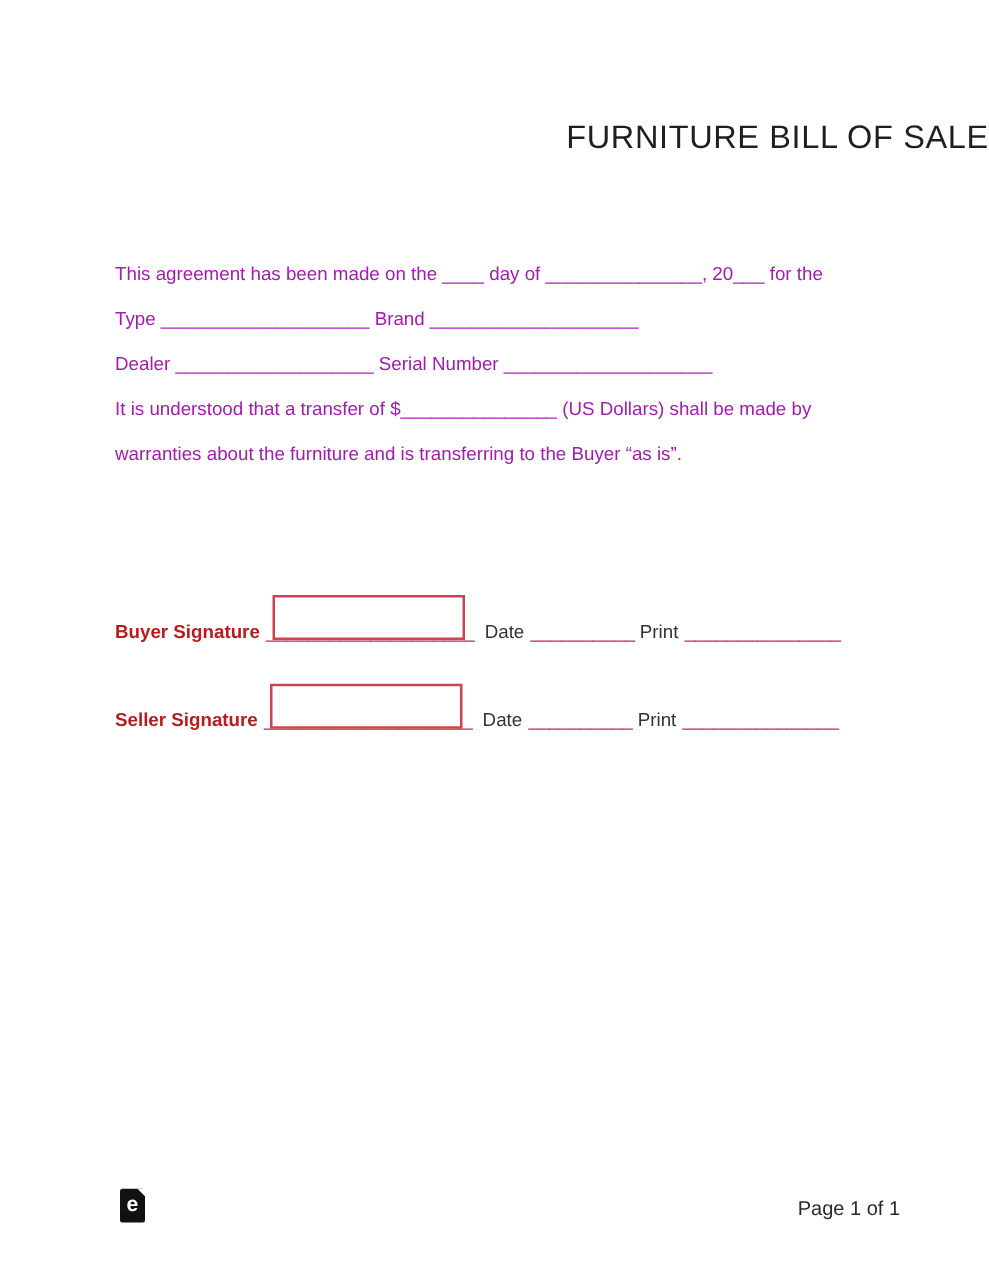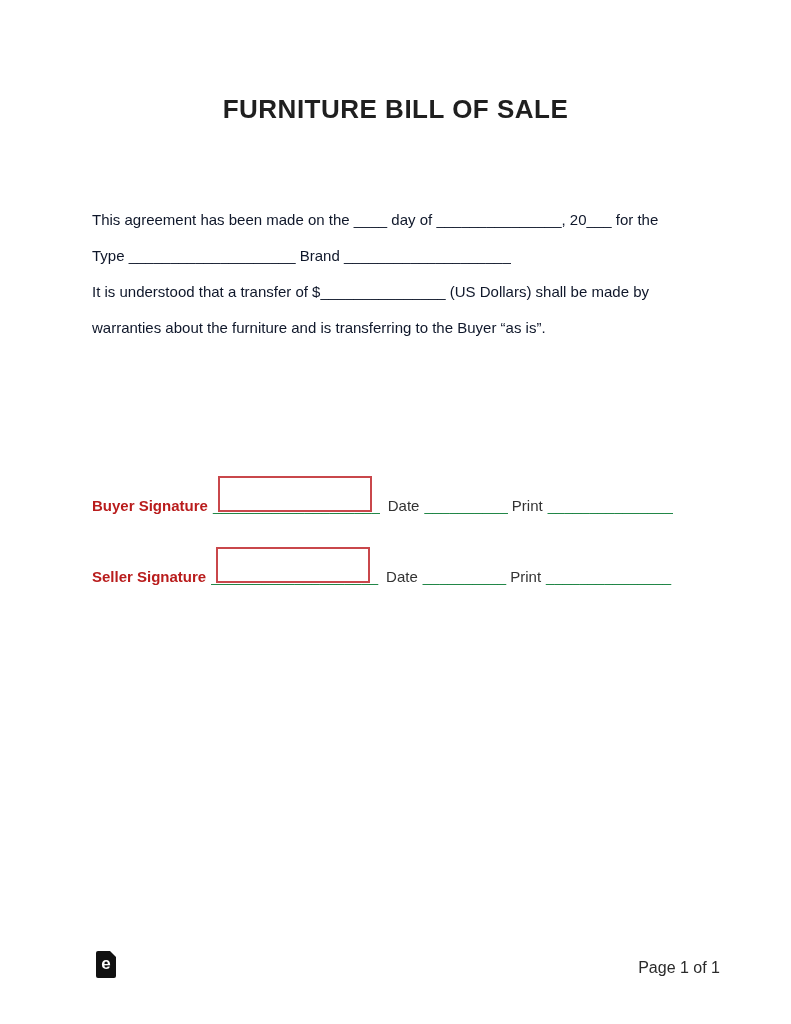--- a/index.html
+++ b/index.html
@@ -7,48 +7,48 @@
     position:relative;
     width:791px;height:1024px;
     background:#ffffff;
     font-family:"Liberation Sans", sans-serif;
     color:#333333;
     overflow:hidden;
   }
   .doc-title{
     position:absolute;
     top:94px;left:0;width:791px;
-    text-align:center;
+    text-align:right;
     font-size:26px;line-height:30px;
-    font-weight:bold;
+    font-weight:normal;
     color:#1f1f1f;
     letter-spacing:0.5px;
     margin:0;
   }
   .body-text{
     position:absolute;
     top:202px;left:92px;width:600px;
   }
   .body-line{
     font-size:15px;
     line-height:36px;
     white-space:nowrap;
-    color:#0f172a;
+    color:#a21caf;
   }
   .sig-row{
     position:absolute;
     left:92px;width:640px;height:24px;
     font-size:15px;line-height:24px;
     white-space:nowrap;
   }
   .sig-row.buyer{top:494px;}
   .sig-row.seller{top:565px;}
   .sig-row.witness{top:636px;}
   .sig-label{font-weight:bold;color:#b91c1c;margin-right:5px;}
-  .blank{color:#15803d;letter-spacing:0;}
+  .blank{color:#be185d;letter-spacing:0;}
   .sig-blank{position:relative;display:inline-block;margin-right:4px;}
   .sig-box{
     position:absolute;
     left:5px;bottom:6px;
     width:150px;height:32px;
     border:2px solid #c9474b;
     background:transparent;
   }
   .inline-label{margin:0 5px 0 4px;text-align:right;}
   .footer-logo{
@@ -83,20 +83,21 @@
 </head>
 <body>
 
 <div class="page">
 
   <h1 class="doc-title">FURNITURE BILL OF SALE</h1>
 
   <div class="body-text">
     <div class="body-line">This agreement has been made on the ____ day of _______________, 20___ for the</div>
     <div class="body-line">Type ____________________ Brand ____________________</div>
+    <div class="body-line">Dealer ___________________ Serial Number ____________________</div>
     <div class="body-line">It is understood that a transfer of $_______________ (US Dollars) shall be made by</div>
     <div class="body-line">warranties about the furniture and is transferring to the Buyer “as is”.</div>
   </div>
 
   <div class="sig-row buyer">
     <span class="sig-label">Buyer Signature</span><span class="sig-blank"><span class="blank">____________________</span><span class="sig-box"></span></span><span class="inline-label">Date</span><span class="blank">__________</span><span class="inline-label">Print</span><span class="blank">_______________</span>
   </div>
 
   <div class="sig-row seller">
     <span class="sig-label">Seller Signature</span><span class="sig-blank"><span class="blank">____________________</span><span class="sig-box"></span></span><span class="inline-label">Date</span><span class="blank">__________</span><span class="inline-label">Print</span><span class="blank">_______________</span>

